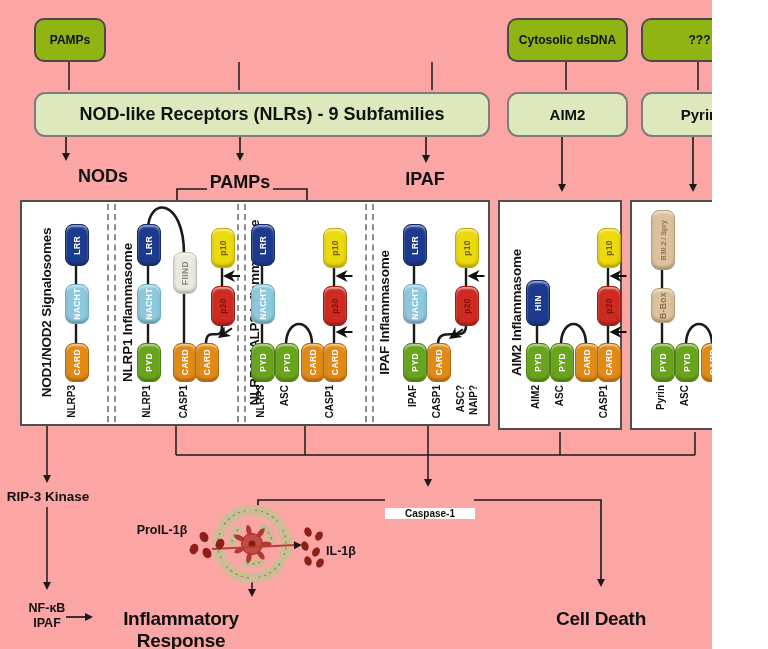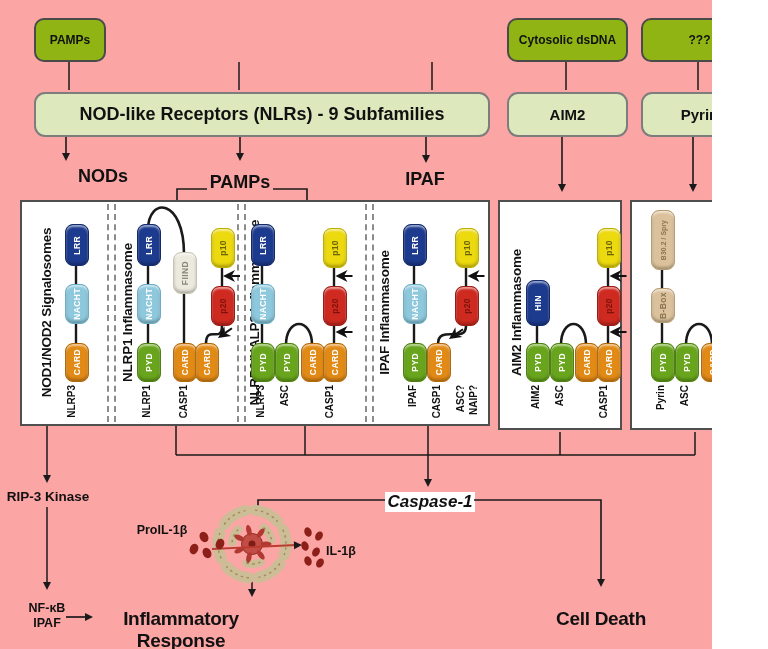--- a/index.html
+++ b/index.html
@@ -30,21 +30,21 @@
            box-shadow:inset 0 2px 2px rgba(255,255,255,.55), inset 0 -2px 3px rgba(0,0,0,.28);}
   .capsule span{writing-mode:vertical-rl;transform:rotate(180deg);font-size:8.5px;letter-spacing:.4px;}
   .capsule span.small{font-size:6.8px;letter-spacing:.1px;}
   .plabel{position:absolute;width:44px;height:12px;line-height:12px;font-weight:bold;font-size:10px;
           text-align:right;transform:rotate(-90deg);white-space:nowrap;}
   
   svg.overlay{position:absolute;left:0;top:0;pointer-events:none;}
   
   .bt{position:absolute;font-weight:bold;text-align:center;}
   .rip2{left:3px;top:489px;width:90px;font-size:13.5px;}
-  .casp{left:385px;top:492px;width:90px;font-size:17px;background:#fff;font-style:italic;}
+  .casp{left:385px;top:508px;width:90px;font-size:10px;background:#fff;}
   .proil{left:122px;top:523px;width:80px;font-size:12.5px;}
   .il1b{left:313px;top:544px;width:56px;font-size:12.5px;}
   .nfkb{left:22px;top:601px;width:50px;font-size:12.5px;line-height:14px;}
   .mapk{left:22px;top:616px;width:50px;font-size:12.5px;line-height:14px;}
   .infl{left:81px;top:608px;width:200px;font-size:19px;letter-spacing:-0.3px;}
   .cdeath{left:521px;top:608px;width:160px;font-size:19px;letter-spacing:-0.3px;}
 </style>
 </head>
 <body>
 

